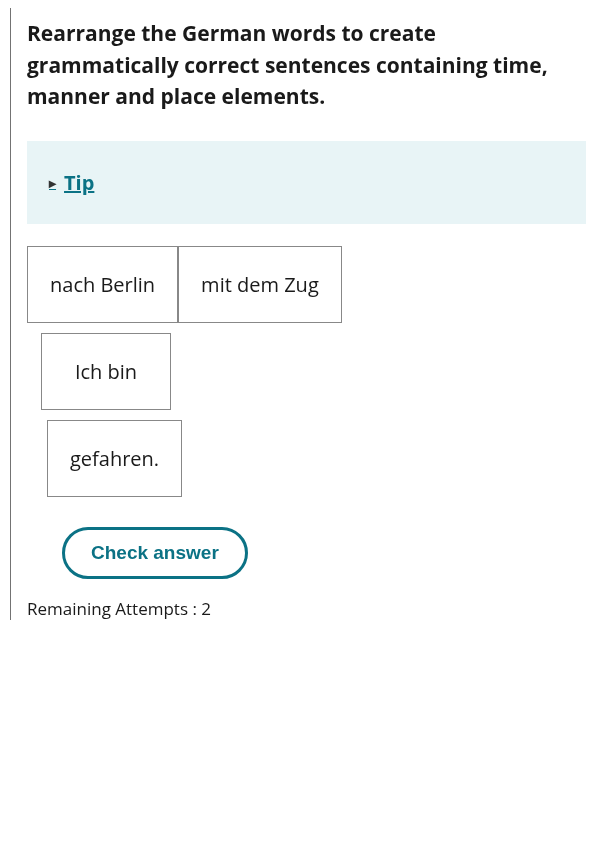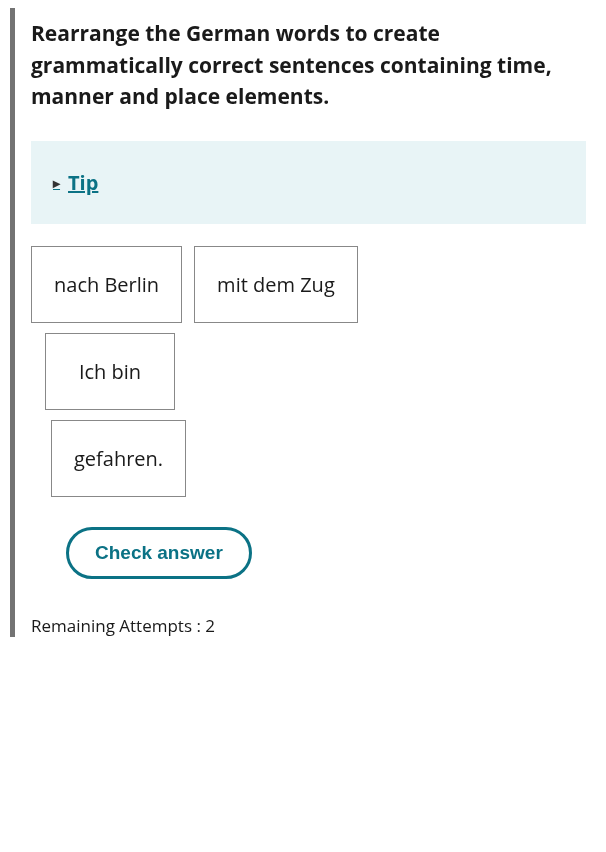--- a/index.html
+++ b/index.html
@@ -8,21 +8,21 @@
       padding: 0;
     }
     body {
       font-family: -apple-system, BlinkMacSystemFont, "Segoe UI", "Open Sans", sans-serif;
       width: 606px;
       height: 852px;
       background: #fff;
       padding: 8px 20px 8px 10px;
     }
     .container {
-      border-left: 5px solid #737373;
+      border-left: 1px solid #737373;
       padding-left: 16px;
       padding-top: 10px;
     }
     .instructions {
       font-size: 21px;
       font-weight: 700;
       line-height: 1.5;
       color: #1a1a1a;
       margin-bottom: 28px;
     }
@@ -45,21 +45,20 @@
       font-size: 14px;
       text-decoration: none;
       display: inline-block;
       color: #333;
     }
     .word-area {
       margin-bottom: 30px;
     }
     .word-row {
       display: flex;
-      gap: 12px;
       margin-bottom: 10px;
     }
     .word-row.indent-1 {
       padding-left: 14px;
     }
     .word-row.indent-2 {
       padding-left: 20px;
       align-items: flex-end;
     }
     .word-card {
@@ -77,21 +76,21 @@
       display: inline-block;
       border: 3px solid #0b7285;
       border-radius: 30px;
       padding: 12px 26px;
       font-size: 19px;
       font-weight: 700;
       color: #0b7285;
       background: transparent;
       cursor: pointer;
       margin-left: 35px;
-      margin-bottom: 35px;
+      margin-bottom: 18px;
       text-align: center;
     }
     .attempts {
       font-size: 17px;
       color: #1a1a1a;
     }
   </style>
 </head>
 <body>
 

